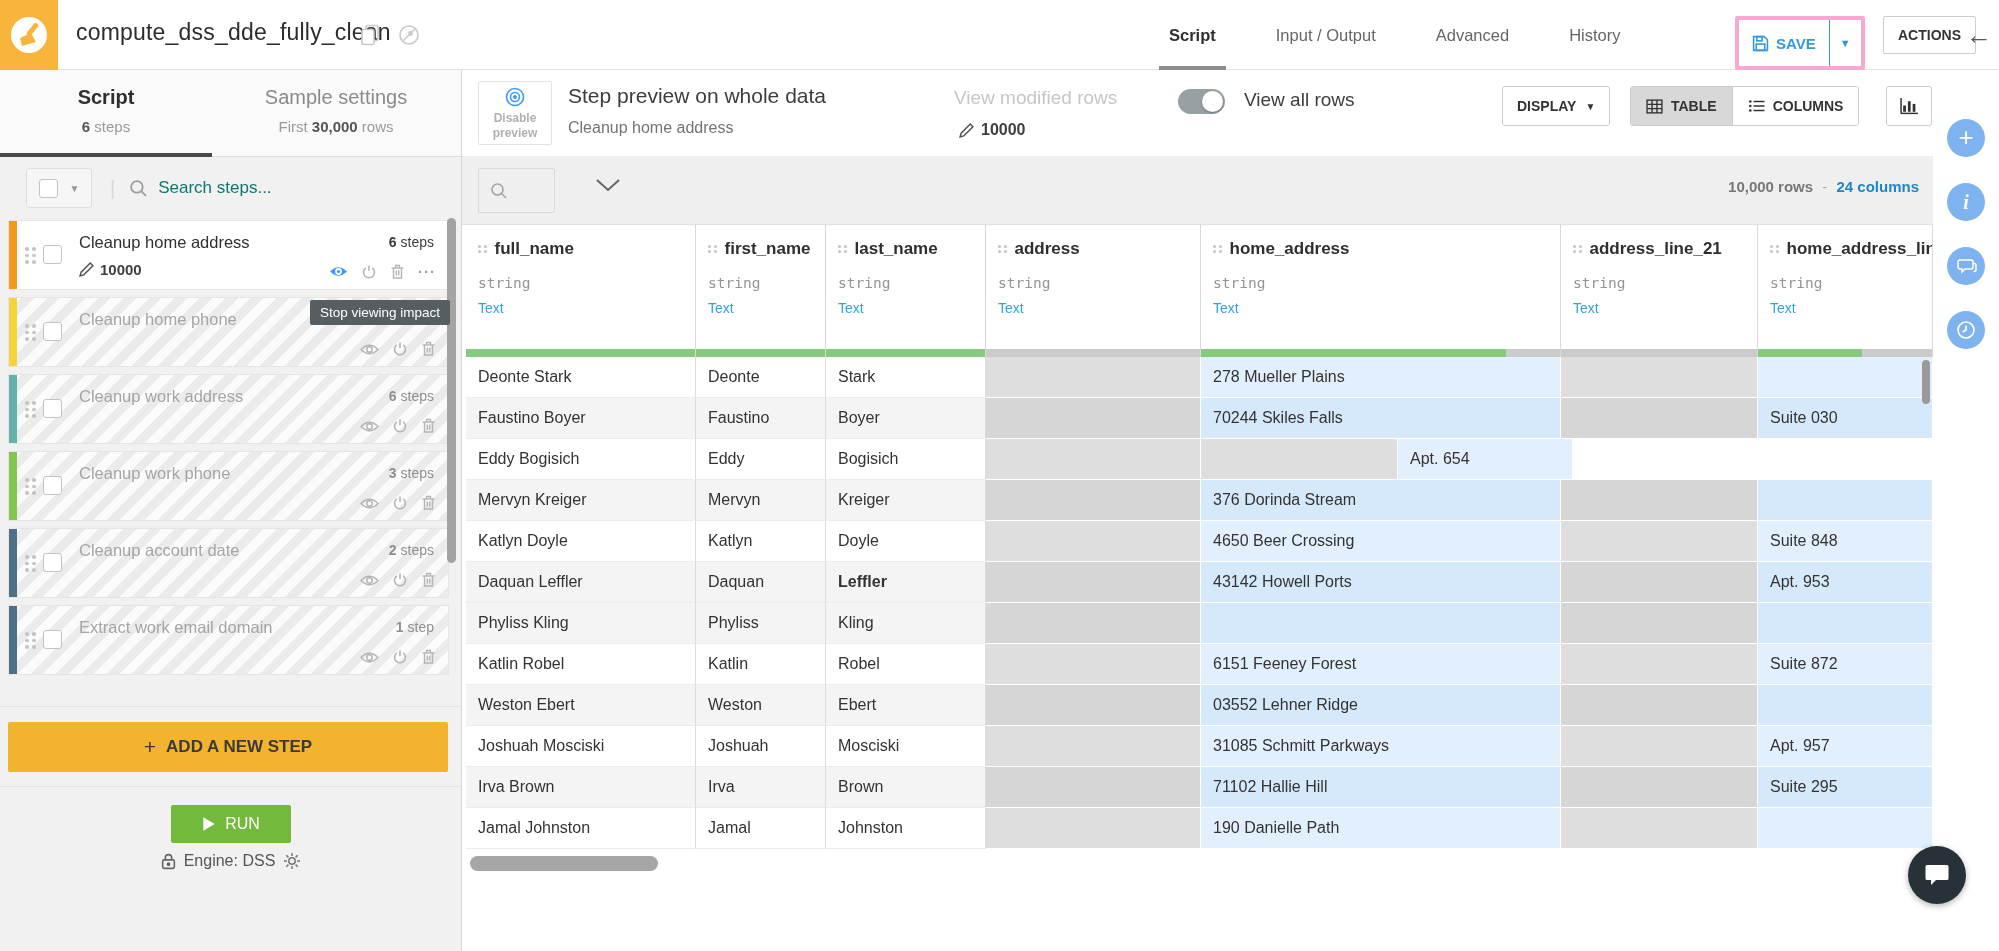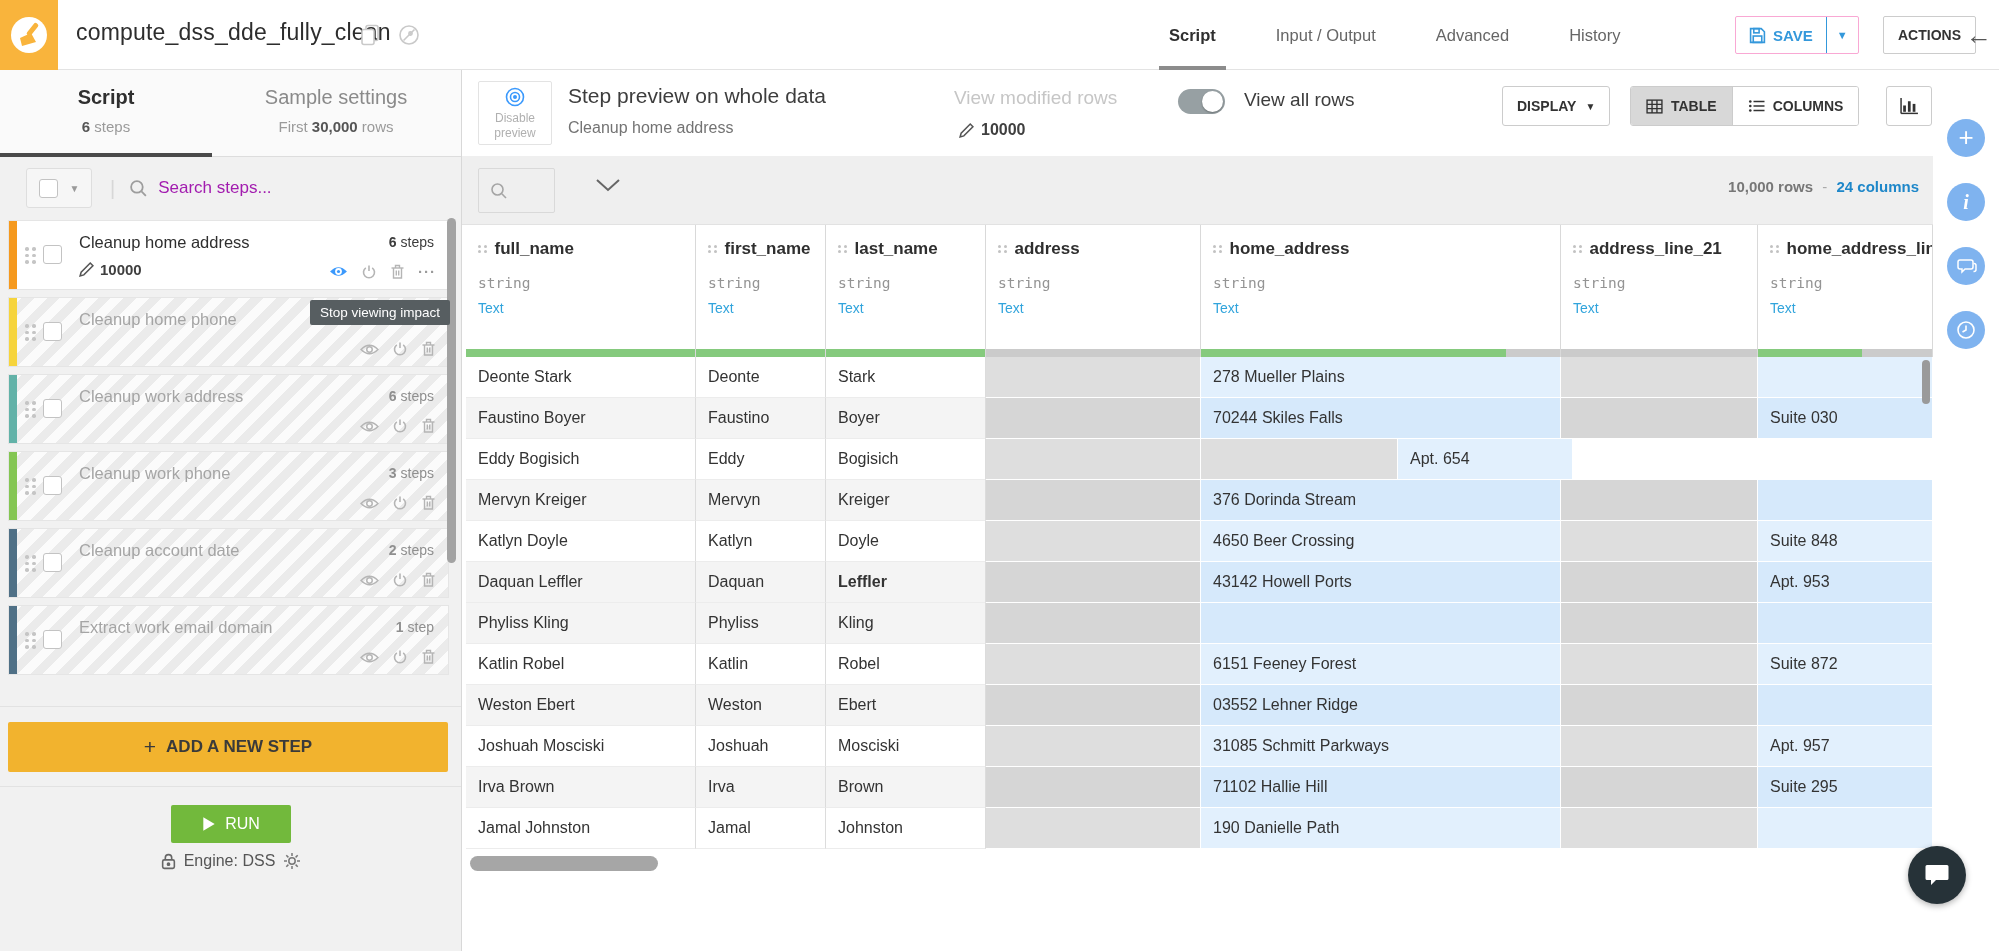--- a/index.html
+++ b/index.html
@@ -11,21 +11,21 @@
   #topbar { position:absolute; left:0; top:0; width:1999px; height:70px; background:#fff;
     border-bottom:1px solid #e3e3e3; z-index:30; }
   #recipe-square { position:absolute; left:0; top:0; width:58px; height:70px; background:#f9b43c;
     display:flex; align-items:center; justify-content:center; }
   #doc-title { position:absolute; left:76px; top:19px; font-size:23px; font-weight:500; color:#2d2d2d; letter-spacing:.2px; }
   .title-ico { position:absolute; top:24px; color:#cfcfcf; }
   #topnav { position:absolute; top:0; height:70px; left:1165px; display:flex; align-items:center; gap:52px; }
   .topnav-tab { font-size:16.5px; color:#666; cursor:pointer; position:relative; height:70px; display:flex; align-items:center; padding:0 4px; }
   .topnav-tab.active { color:#2f2f2f; font-weight:700; }
   .topnav-tab.active::after { content:""; position:absolute; left:-6px; right:-6px; bottom:0; height:4px; background:#8c8c8c; }
-  #save-group { position:absolute; left:1735px; top:16px; height:38px; display:flex; border:1px solid #f9a8d4; border-radius:2px; background:#fff; }
+  #save-group { position:absolute; left:1735px; top:16px; height:54px; display:flex; border:4px solid #f9a8d4; border-radius:2px; background:#fff; }
   #save-main { display:flex; align-items:center; gap:7px; padding:0 13px; color:#3498db; font-weight:700; font-size:15px; cursor:pointer; }
   #save-caret { width:32px; display:flex; align-items:center; justify-content:center; border-left:1px solid #3498db; color:#3498db; font-size:11px; cursor:pointer; }
   #actions-btn { position:absolute; left:1883px; top:16px; height:38px; padding:0 14px; display:flex; align-items:center;
     border:1px solid #ccc; border-radius:2px; background:#fff; font-size:14px; font-weight:700; color:#333; cursor:pointer; }
   #collapse-arrow { position:absolute; left:1966px; top:20px; font-size:26px; color:#555; cursor:pointer; }
 
   
   #left-panel { position:absolute; left:0; top:70px; width:462px; height:881px; background:#f1f1f1; border-right:1px solid #d8d8d8; }
   #panel-tabs { position:absolute; left:0; top:0; width:100%; height:87px; background:#fafafa; border-bottom:1px solid #ddd; }
   .panel-tab { position:absolute; top:0; height:87px; cursor:pointer; text-align:center; padding-top:16px; }
@@ -33,21 +33,21 @@
   .panel-tab.active .pt-label { color:#2f2f2f; font-weight:700; }
   .panel-tab .pt-sub { margin-top:9px; font-size:15px; color:#9a9a9a; }
   .panel-tab .pt-sub b { color:#555; }
   #tab-underline { position:absolute; left:0; bottom:-1px; width:212px; height:4px; background:#4a4a4a; }
   #search-row { position:absolute; left:0; top:95px; width:100%; height:46px; display:flex; align-items:center; }
   #select-box { margin-left:26px; width:66px; height:40px; border:1px solid #dedede; border-radius:3px; background:#f6f6f6;
     display:flex; align-items:center; justify-content:space-evenly; cursor:pointer; }
   .cbx { width:19px; height:19px; border:1.5px solid #c3c3c3; border-radius:3px; background:#fff; }
   .caret { color:#9a9a9a; font-size:10px; }
   #search-sep { margin:0 14px 0 18px; color:#d7d7d7; font-size:20px; }
-  #search-steps-label { margin-left:10px; color:#a21caf; font-size:17px; }
+  #search-steps-label { margin-left:10px; color:#0f766e; font-size:17px; }
 
   #steps-list { position:absolute; left:0; top:150px; width:100%; }
   .step-card { position:relative; margin:0 12px 7px 8px; height:70px; border:1px solid #e5e5e5; background:#fff; cursor:pointer; }
   .step-card.disabled { background:repeating-linear-gradient(135deg,#fbfbfb 0 9px,#ebebeb 9px 18px); }
   .step-bar { position:absolute; left:0; top:0; bottom:0; width:8px; }
   .drag-dots { position:absolute; left:16px; top:26px; display:grid; grid-template-columns:4px 4px; grid-gap:3px 3px; }
   .drag-dots i { width:3.5px; height:3.5px; border-radius:50%; background:#c5c5c5; }
   .step-cbx { position:absolute; left:34px; top:24px; }
   .step-title { position:absolute; left:70px; top:12px; font-size:16.5px; color:#2f2f2f; white-space:nowrap; }
   .step-card.disabled .step-title { color:#a5a5a5; }
@@ -67,21 +67,21 @@
     display:flex; align-items:center; justify-content:center; gap:10px; font-size:17px; font-weight:700; color:#3a3a3a; cursor:pointer; }
   #add-step-btn .plus { font-size:21px; font-weight:400; }
   #run-btn { position:absolute; left:171px; top:735px; width:120px; height:38px; background:#72b93c; border-radius:2px;
     display:flex; align-items:center; justify-content:center; gap:9px; color:#fff; font-weight:400; font-size:16px; cursor:pointer; }
   #engine-row { position:absolute; left:0; top:782px; width:462px; display:flex; align-items:center; justify-content:center; gap:8px;
     font-size:16px; color:#555; }
 
   
   #preview-header { position:absolute; left:462px; top:70px; width:1537px; height:86px; background:#fff; }
   #disable-preview { position:absolute; left:16px; top:11px; width:74px; height:64px; border:1px solid #e3e3e3; border-radius:2px;
-    display:flex; flex-direction:column; align-items:center; justify-content:center; gap:3px; cursor:pointer; background:#fff; }
+    display:flex; flex-direction:column; align-items:center; justify-content:center; gap:3px; cursor:pointer; background:#fff;font-weight:bold; }
   #disable-preview .dp-label { font-size:12px; color:#b0b0b0; text-align:center; line-height:1.25; }
   #preview-title { position:absolute; left:106px; top:14px; font-size:21px; font-weight:500; color:#3d3d3d; }
   #preview-subtitle { position:absolute; left:106px; top:49px; font-size:16px; color:#737373; }
   #view-modified { position:absolute; left:492px; top:17px; font-size:19px; color:#c6c6c6; }
   #modified-count { position:absolute; left:497px; top:51px; display:flex; align-items:center; gap:7px; font-size:16px; font-weight:700; color:#3f3f3f; }
   #rows-toggle { position:absolute; left:716px; top:19px; width:47px; height:25px; border-radius:13px; background:#97a0a3; cursor:pointer; }
   #rows-toggle .knob { position:absolute; right:2px; top:2px; width:21px; height:21px; border-radius:50%; background:#fff; box-shadow:0 1px 2px rgba(0,0,0,.3); }
   #view-all { position:absolute; left:782px; top:19px; font-size:19px; color:#3d3d3d; }
   #display-btn { position:absolute; left:1040px; top:16px; height:40px; padding:0 14px; border:1px solid #ccc; border-radius:3px; background:#fff;
     display:flex; align-items:center; gap:9px; font-size:14px; font-weight:700; color:#333; cursor:pointer; }

